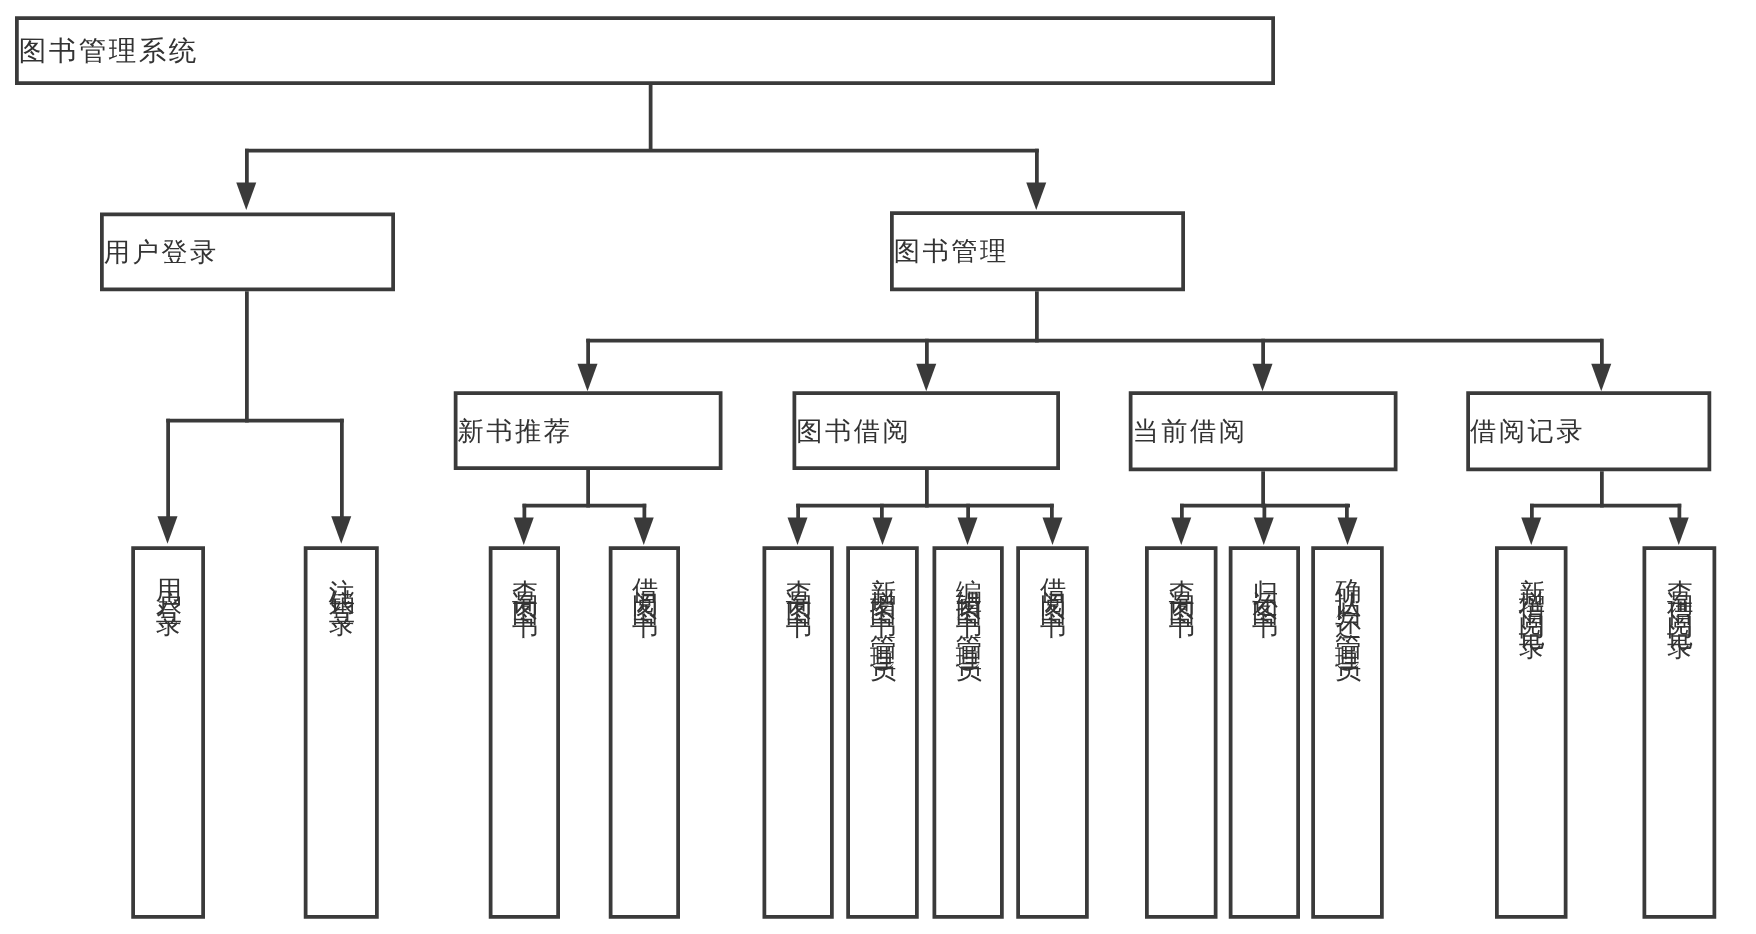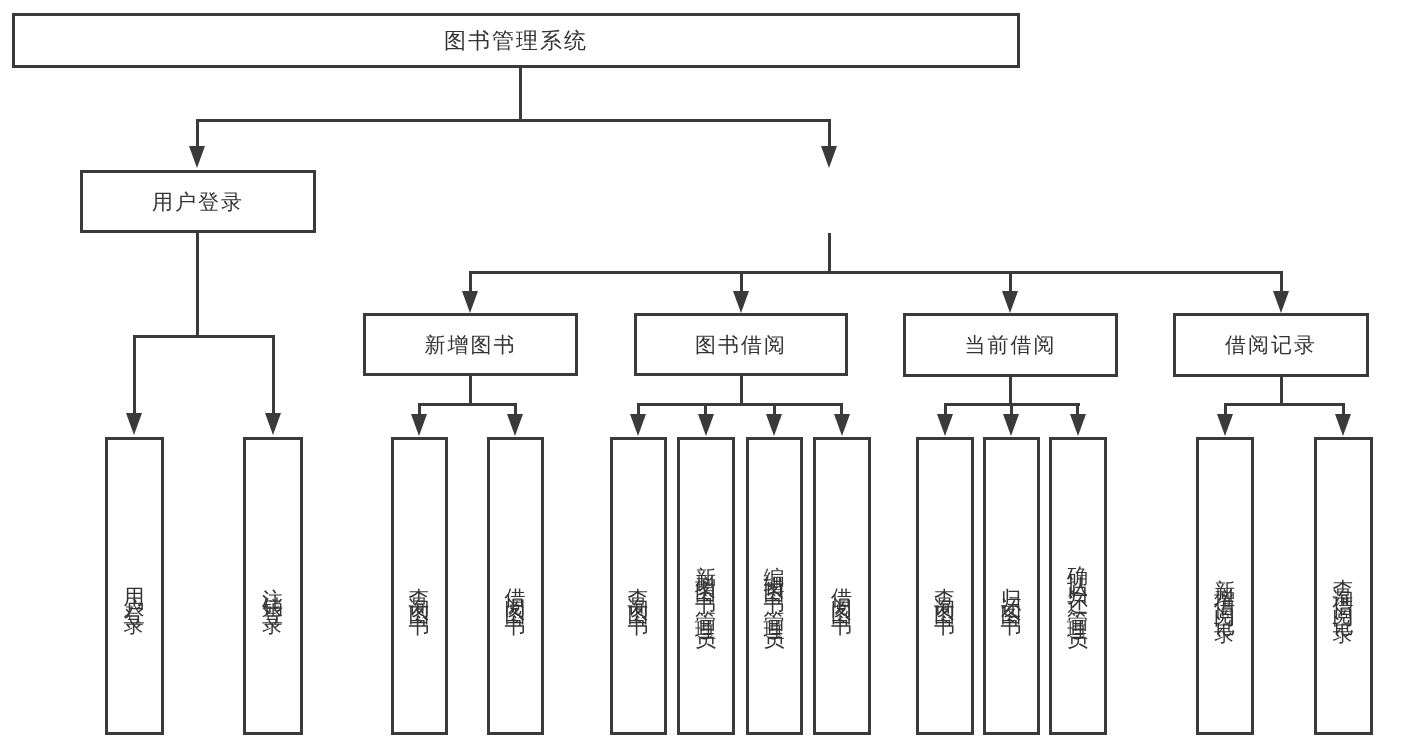--- a/index.html
+++ b/index.html
@@ -20,21 +20,21 @@
     overflow: hidden;
   }
   .box {
     position: absolute;
     box-sizing: border-box;
     border: 3px solid var(--line);
     background: var(--background);
     color: var(--text);
     display: flex;
     align-items: center;
-    justify-content: center;
+    justify-content: flex-start;
   }
   .h-label { font-size: 21px; letter-spacing: 2px; white-space: nowrap; }
   .root-label { font-size: 22px; letter-spacing: 2px; }
   .v-box {
     writing-mode: vertical-rl;
     text-orientation: mixed;
     font-size: 21px;
     letter-spacing: 9px;
     line-height: 1;
     padding-top: 6px;
@@ -62,23 +62,26 @@
 
 <div class="canvas">
 
   <div class="box root-label" style="left:12px;top:13px;width:1008px;height:55px">
     <span>图书管理系统</span>
   </div>
 
   <div class="box h-label" style="left:80px;top:170px;width:236px;height:63px">
     <span>用户登录</span>
   </div>
+  <div class="box h-label" style="left:712px;top:169px;width:236px;height:64px">
+    <span>图书管理</span>
+  </div>
 
   <div class="box h-label" style="left:363px;top:313px;width:215px;height:63px">
-    <span>新增图书</span>
+    <span>新书推荐</span>
   </div>
   <div class="box h-label" style="left:903px;top:313px;width:215px;height:64px">
     <span>当前借阅</span>
   </div>
   <div class="box h-label" style="left:634px;top:313px;width:214px;height:63px">
     <span>图书借阅</span>
   </div>
   <div class="box h-label" style="left:1173px;top:313px;width:196px;height:64px">
     <span>借阅记录</span>
   </div>

